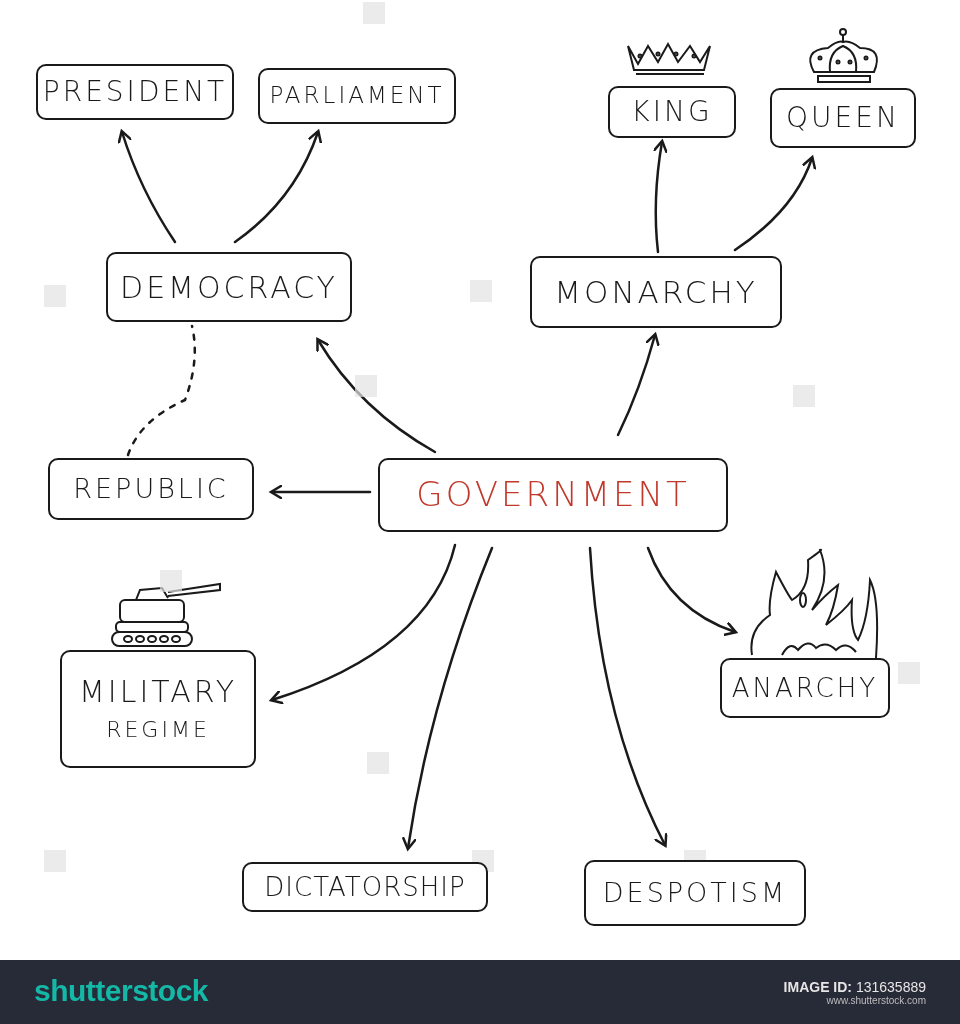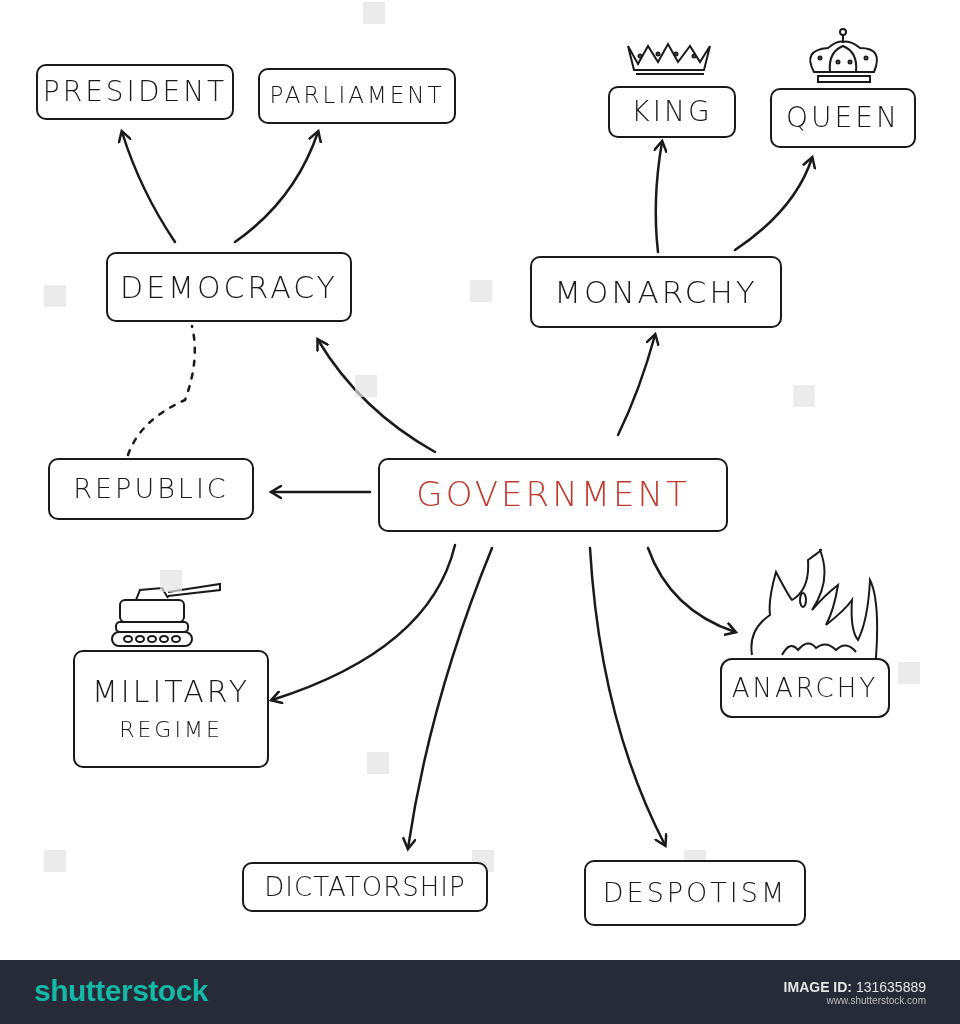--- a/index.html
+++ b/index.html
@@ -127,25 +127,25 @@
   </div>
   <div class="node" style="left:530px;top:256px;width:252px;height:72px;font-size:31px;">
     <span>MONARCHY</span>
   </div>
   <div class="node" style="left:48px;top:458px;width:206px;height:62px;font-size:27px;">
     <span>REPUBLIC</span>
   </div>
   <div class="node center" style="left:378px;top:458px;width:350px;height:74px;font-size:34px;">
     <span>GOVERNMENT</span>
   </div>
-  <div class="node" style="left:60px;top:650px;width:196px;height:118px;font-size:30px;margin-left:13px;">
+  <div class="node" style="left:60px;top:650px;width:196px;height:118px;font-size:30px;">
     <span>MILITARY</span>
     <span style="font-size:22px;margin-top:10px;">REGIME</span>
   </div>
-  <div class="node" style="left:720px;top:658px;width:170px;height:60px;font-size:26px;border-radius:12px;">
+  <div class="node" style="left:720px;top:658px;width:170px;height:60px;font-size:26px;">
     <span>ANARCHY</span>
   </div>
   <div class="node" style="left:242px;top:862px;width:246px;height:50px;font-size:26px;letter-spacing:1px;">
     <span>DICTATORSHIP</span>
   </div>
   <div class="node" style="left:584px;top:860px;width:222px;height:66px;font-size:27px;">
     <span>DESPOTISM</span>
   </div>
 </div>
 

